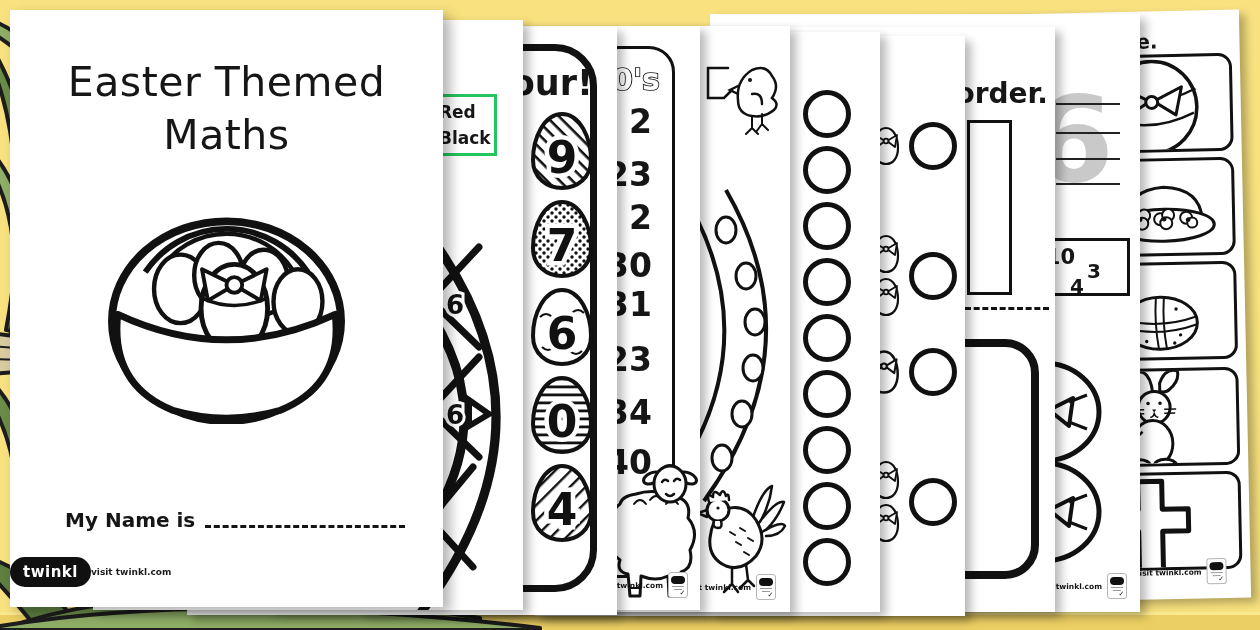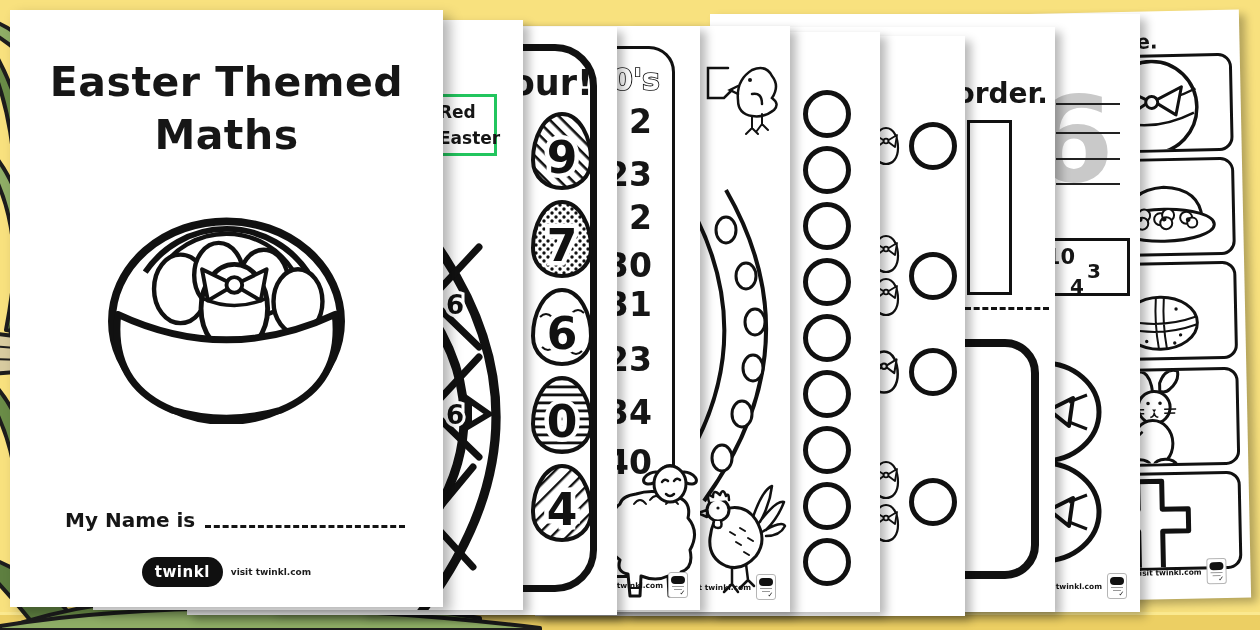--- a/index.html
+++ b/index.html
@@ -19,26 +19,26 @@
   #pg-eggs  { left:187px; top:27px; height:588px; z-index:10; }
   #pg-count { left:270px; top:26px; height:584px; z-index:9; }
   #pg-spot  { left:360px; top:26px; height:586px; z-index:8; }
   #pg-circ  { left:450px; top:32px; height:580px; z-index:7; }
   #pg-match { left:535px; top:36px; height:580px; z-index:6; }
   #pg-order { left:625px; top:27px; height:585px; z-index:5; }
   #pg-six   { left:710px; top:14px; height:598px; z-index:4; }
   #pg-cards { left:815px; top:14px; height:588px; z-index:3; transform:rotate(-1.2deg); }
 
   
-  .cover-title { margin-top:46px; text-align:center; font-weight:bold; font-size:41px; line-height:1.3; letter-spacing:.5px; }
+  .cover-title { margin-top:46px; text-align:center; font-weight:normal; font-size:41px; line-height:1.3; letter-spacing:.5px; }
   .basket-wrap { margin:26px auto 0; width:245px; }
   .name-row { position:absolute; left:55px; right:38px; top:498px; display:flex; align-items:flex-end;text-align:right; }
   .name-label { font-size:20px; font-weight:bold; white-space:nowrap; }
   .name-line { flex:1; border-bottom:3px dashed #141414; margin-left:10px; margin-bottom:4px; height:12px; }
-  .logo-row { position:absolute; left:0; right:0; bottom:20px; display:flex; align-items:center; justify-content:center; gap:8px; }
+  .logo-row { position:absolute; left:0; right:0; bottom:20px; display:flex; align-items:center; justify-content:flex-start; gap:0; }
   .logo-pill { background:#101010; color:#fff; font-weight:bold; font-size:15px; padding:6px 13px; border-radius:16px; letter-spacing:.5px; }
   .logo-tag { font-size:9px; font-weight:bold; color:#1c1c1c; }
 
   
   .page-footer { position:absolute; display:flex; align-items:center; gap:5px; }
   .visit { font-size:7.5px; font-weight:bold; color:#111; white-space:nowrap; }
   .badge { width:20px; height:26px; border:1px solid #b5b5b5; border-radius:3px; background:#fff;
            display:inline-flex; flex-direction:column; align-items:center; padding-top:3px; }
   .badge-cloud { width:14px; height:8px; background:#111; border-radius:4px; }
   .badge-line { width:12px; height:1px; background:#999; margin-top:2px; }
@@ -476,21 +476,21 @@
       <svg width="64" height="80" viewBox="0 0 64 80">
         <path d="M32 3 C50 3 61 27 61 49 C61 67 47 77 32 77 C17 77 3 67 3 49 C3 27 14 3 32 3 Z" fill="url(#pDiag2)" stroke="#111" stroke-width="4"></path>
         <text x="32" y="62" text-anchor="middle" font-size="44" font-weight="bold" font-family="DejaVu Sans, sans-serif" fill="#111" stroke="#fff" stroke-width="9" paint-order="stroke">4</text>
       </svg>
     </div>
   </div>
 
   <div class="pg" id="pg-dart">
     <div class="key-box">
       <div class="key-red">Red</div>
-      <div class="key-black">Easter</div>
+      <div class="key-black">Black</div>
     </div>
     <svg class="dart-svg" width="112" height="405" viewBox="0 0 112 405">
       <g fill="none" stroke="#111" stroke-linecap="round">
         <path d="M2 2 Q165 200 8 403" stroke-width="9"></path>
         <path d="M-48 28 Q150 200 -40 380" stroke-width="9"></path>
         <path d="M-30 40 L68 135 M-30 140 L68 35" stroke-width="7"></path>
         <path d="M-30 150 L68 245 M-30 250 L68 145" stroke-width="7"></path>
         <path d="M-25 260 L62 355 M-25 360 L62 255" stroke-width="7"></path>
         <path d="M58 188 L78 202 L58 214 Z" stroke-width="6" fill="#fff"></path>
       </g>

